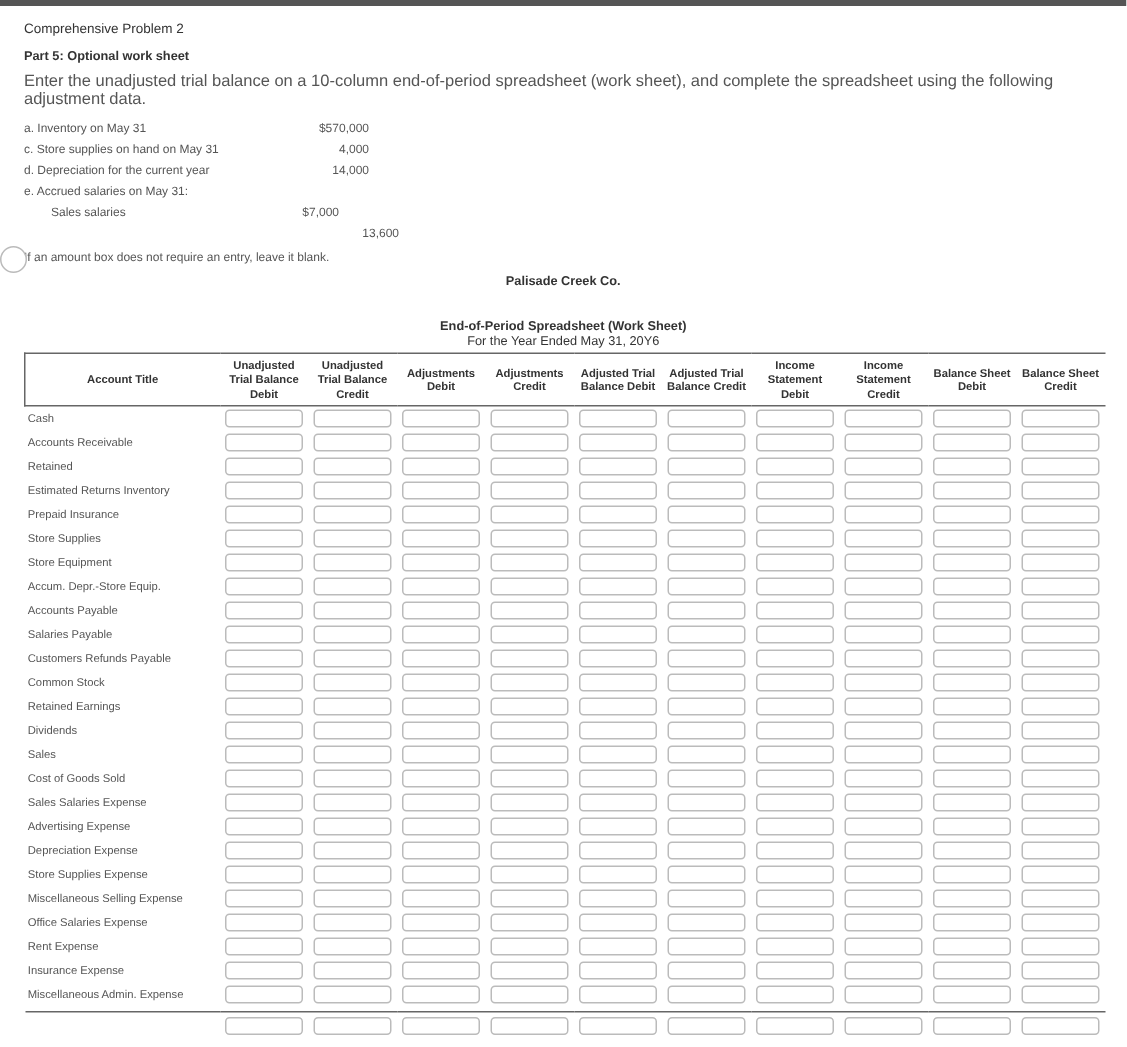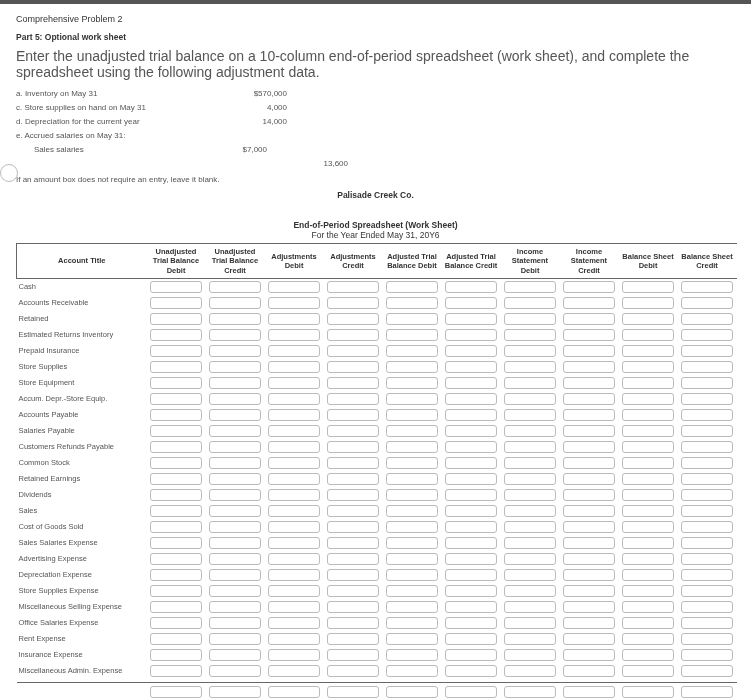--- a/index.html
+++ b/index.html
@@ -7,23 +7,23 @@
     font-family: Arial, Helvetica, sans-serif;
     font-size: 8px;
     color: #333;
     background: #fff;
     padding: 0;
   }
   .topbar { height: 4px; background: #555; }
   .page { padding: 10px 16px; }
   .title-main { font-weight: normal; font-size: 9px; margin-bottom: 8px; }
   .title-part { font-weight: bold; font-size: 8.5px; margin-bottom: 6px; }
-  .instr { font-size: 14px; color: #555; margin-bottom: 6px; }
+  .instr { font-size: 11px; color: #555; margin-bottom: 6px; }
   .adj-list { margin-bottom: 4px; }
-  .adj-row { display: flex; align-items: center; height: 14px; gap: 41px; }
+  .adj-row { display: flex; align-items: center; height: 14px; }
   .adj-label { width: 170px; color: #555; }
   .adj-val { width: 60px; text-align: right; color: #555; }
   .adj-sub { padding-left: 18px; }
   .adj-underline { border-bottom: 1px solid #777; }
   .note { color: #555; margin: 5px 0 6px 0; }
   .bubble {
     position: absolute; left: 0; top: 160px;
     width: 18px; height: 18px; border: 1px solid #bbb;
     border-radius: 50%; background: #fff;
   }

